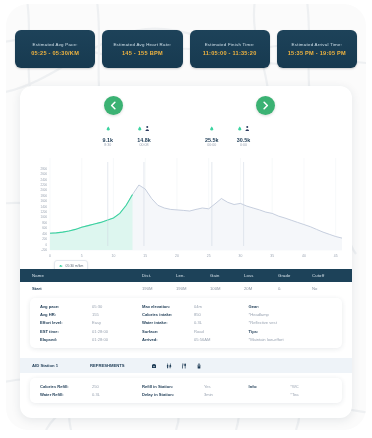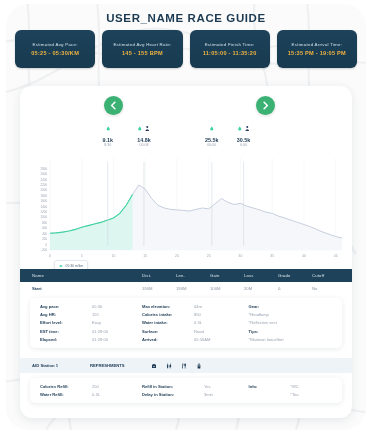--- a/index.html
+++ b/index.html
@@ -265,21 +265,20 @@
         <path d="M40,426 C60,390 100,400 130,370 C160,340 200,360 230,330"></path>
         <path d="M170,426 C180,400 160,380 175,350"></path>
         <path d="M230,426 C240,395 225,375 245,345"></path>
         <path d="M290,426 C300,400 285,380 305,350"></path>
         <path d="M-10,200 C40,195 60,210 90,205"></path>
         <path d="M330,180 C345,200 335,230 350,250"></path>
       </g>
     </svg>
   </div>
 
-  <div id="title">USER_NAME RACE GUIDE</div>
 
   <div id="stat-cards">
 
     <div class="stat-card">
       <div class="stat-label">Estimated Avg Pace:</div>
       <div class="stat-value">05:25 - 05:30/KM</div>
     </div>
 
     <div class="stat-card">
       <div class="stat-label">Estimated Avg Heart Rate:</div>

